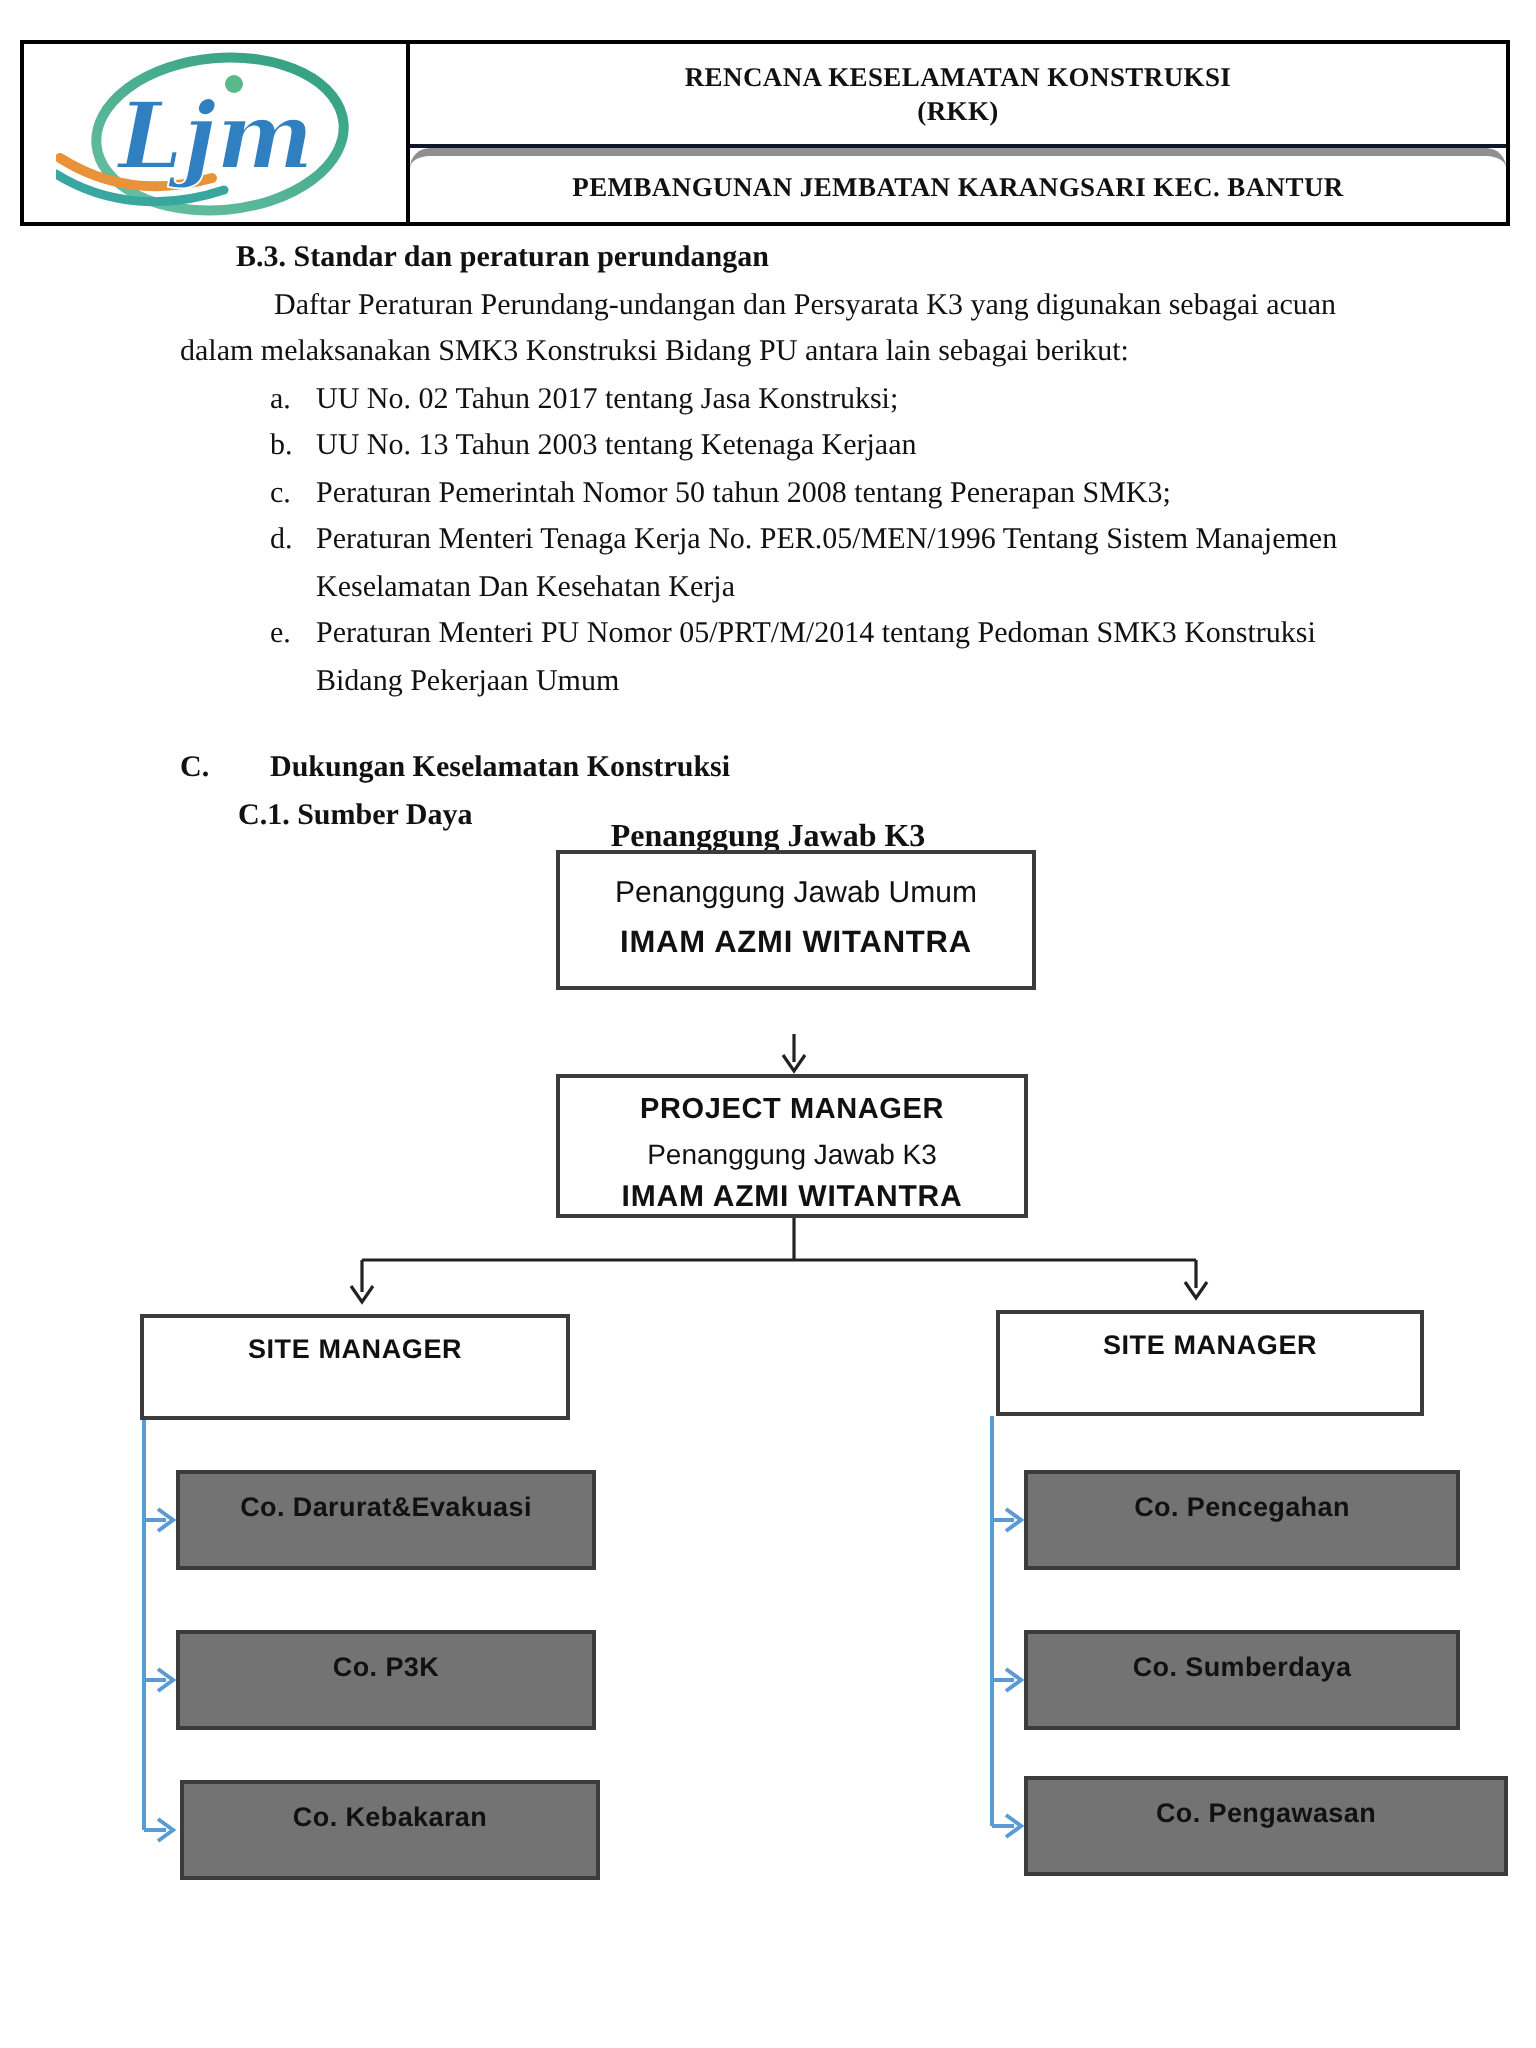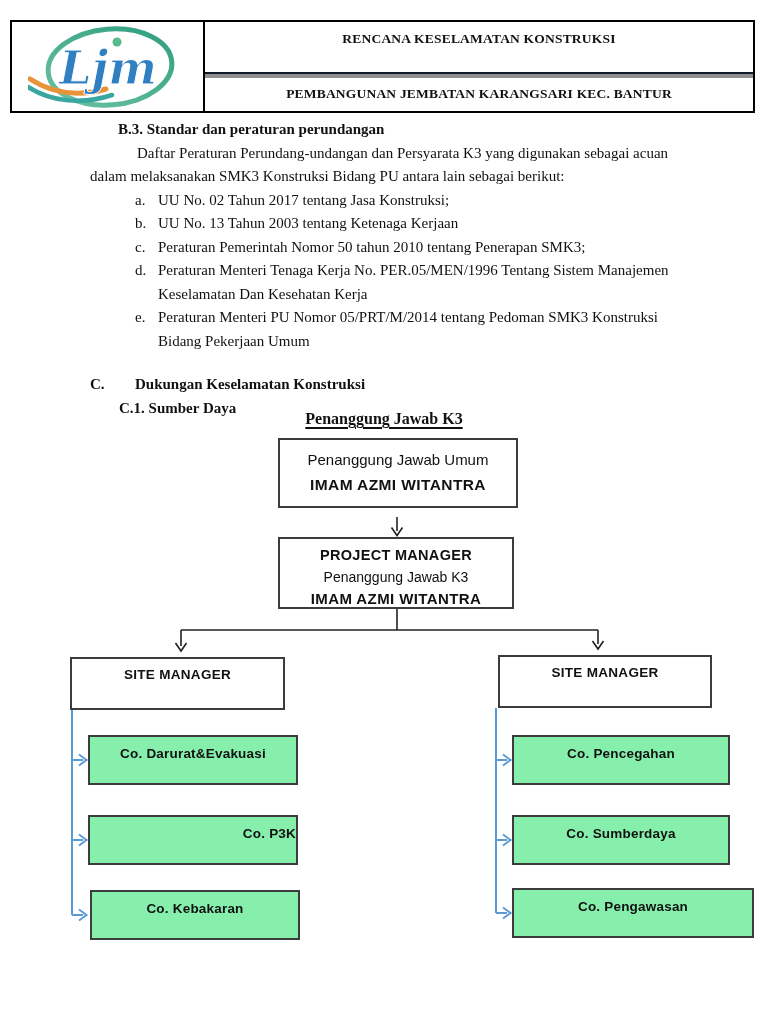--- a/index.html
+++ b/index.html
@@ -19,21 +19,21 @@
     display:flex; align-items:center; justify-content:center;
   }
   .header-right { flex:1; display:flex; flex-direction:column; }
   .title-cell {
     height:52px; border-bottom:2px solid #0f172a; text-align:center;
     font-weight:bold; font-size:13.5px; line-height:17px; padding-top:8px;
     letter-spacing:.2px;
   }
   .subtitle-cell {
     flex:1; border-top:4px solid #8f8f8f; text-align:center;
-    font-weight:bold; font-size:13.5px; padding-top:8px; letter-spacing:.2px;
+    font-weight:bold; font-size:13.5px; padding-top:8px; letter-spacing:.2px;border-radius:10px;
   }
 
   
   .text-block {
     position:absolute; left:90px; top:118px; width:648px;
     font-size:15px; line-height:23.5px; white-space:nowrap;
   }
   .b3-heading { font-weight:bold;margin-left:28px; }
   .indent1 { padding-left:47px; }
   .list-item { display:flex; }
@@ -46,38 +46,38 @@
   
   .chart-title {
     position:absolute; top:410px; left:0; width:768px; text-align:center;
     font-weight:bold; font-size:16px;
     text-decoration:underline; text-underline-offset:3px; text-decoration-thickness:1.5px;
   }
   .obox {
     position:absolute; border:2px solid #3c3c3c; background:#fff;
     font-family:"Liberation Sans", sans-serif; text-align:center;
   }
-  .box-top   { left:278px; top:438px; width:240px; height:70px; padding-top:7px; }
+  .box-top   { left:278px; top:425px; width:240px; height:70px; padding-top:7px; }
   .box-top .l1 { font-size:15px; line-height:25px; }
   .box-top .nm { font-size:15.5px; font-weight:bold; line-height:25px; letter-spacing:.4px; }
   .box-pm    { left:278px; top:537px; width:236px; height:72px; padding-top:5px; }
   .box-pm .l1 { font-size:14.5px; font-weight:bold; line-height:22px; letter-spacing:.3px; }
   .box-pm .l2 { font-size:14px; line-height:22px; }
   .box-pm .nm { font-size:15px; font-weight:bold; line-height:22px; letter-spacing:.4px; }
   .box-sm-left  { left:70px;  top:657px; width:215px; height:53px; padding-top:8px;
                   font-size:13.5px; font-weight:bold; letter-spacing:.3px; }
   .box-sm-right { left:498px; top:655px; width:214px; height:53px; padding-top:8px;
                   font-size:13.5px; font-weight:bold; letter-spacing:.3px; }
   .subbox {
     position:absolute; width:210px; height:50px; padding-top:9px;
-    border:2px solid #3c3c3c; background:#86efac; text-align:center;
+    border:2px solid #3c3c3c; background:#737373; text-align:center;
     font-family:"Liberation Sans", sans-serif; font-size:13.5px; font-weight:bold; letter-spacing:.2px;
   }
   .sub-l1 { left:88px; top:735px; }
-  .sub-l2 { left:88px; top:815px;text-align:right; }
+  .sub-l2 { left:88px; top:815px; }
   .sub-l3 { left:90px; top:890px; }
   .sub-r1 { left:512px; top:735px; width:218px; }
   .sub-r2 { left:512px; top:815px; width:218px; }
   .sub-r3 { left:512px; top:888px; width:242px; }
 
   .connector-layer {
     position:absolute; left:0; top:0; width:768px; height:1024px; pointer-events:none;
   }
 </style>
 </head>
@@ -97,20 +97,21 @@
         <ellipse cx="82" cy="44" rx="62" ry="38" fill="none" stroke="url(#ringGrad)" stroke-width="5" transform="rotate(-5 82 44)"></ellipse>
         <path d="M2,56 C24,70 50,74 78,66" stroke="#e8923a" stroke-width="5" fill="none" stroke-linecap="round"></path>
         <path d="M0,64 C24,79 54,82 84,72" stroke="#3aa6a0" stroke-width="4.5" fill="none" stroke-linecap="round"></path>
         <text x="80" y="61" text-anchor="middle" font-family="DejaVu Serif, serif" font-style="italic" font-weight="bold" font-size="46" fill="#2f7fc1" stroke="#ffffff" stroke-width="0.9">Ljm</text>
         <circle cx="89" cy="19" r="4.5" fill="#58b98b"></circle>
       </svg>
     </div>
     <div class="header-right">
       <div class="title-cell">
         <div>RENCANA KESELAMATAN KONSTRUKSI</div>
+        <div>(RKK)</div>
       </div>
       <div class="subtitle-cell">
         <div>PEMBANGUNAN JEMBATAN KARANGSARI KEC. BANTUR</div>
       </div>
     </div>
   </div>
 
   <div class="text-block">
     <div class="b3-heading">B.3. Standar dan peraturan perundangan</div>
     <div class="indent1">Daftar Peraturan Perundang-undangan dan Persyarata K3 yang digunakan sebagai acuan</div>
@@ -119,21 +120,21 @@
     <div class="list-item">
       <div class="list-marker">a.</div>
       <div class="list-lines">UU No. 02 Tahun 2017 tentang Jasa Konstruksi;</div>
     </div>
     <div class="list-item">
       <div class="list-marker">b.</div>
       <div class="list-lines">UU No. 13 Tahun 2003 tentang Ketenaga Kerjaan</div>
     </div>
     <div class="list-item">
       <div class="list-marker">c.</div>
-      <div class="list-lines">Peraturan Pemerintah Nomor 50 tahun 2010 tentang Penerapan SMK3;</div>
+      <div class="list-lines">Peraturan Pemerintah Nomor 50 tahun 2008 tentang Penerapan SMK3;</div>
     </div>
     <div class="list-item">
       <div class="list-marker">d.</div>
       <div class="list-lines">
         <div>Peraturan Menteri Tenaga Kerja No. PER.05/MEN/1996 Tentang Sistem Manajemen</div>
         <div>Keselamatan Dan Kesehatan Kerja</div>
       </div>
     </div>
     <div class="list-item">
       <div class="list-marker">e.</div>

